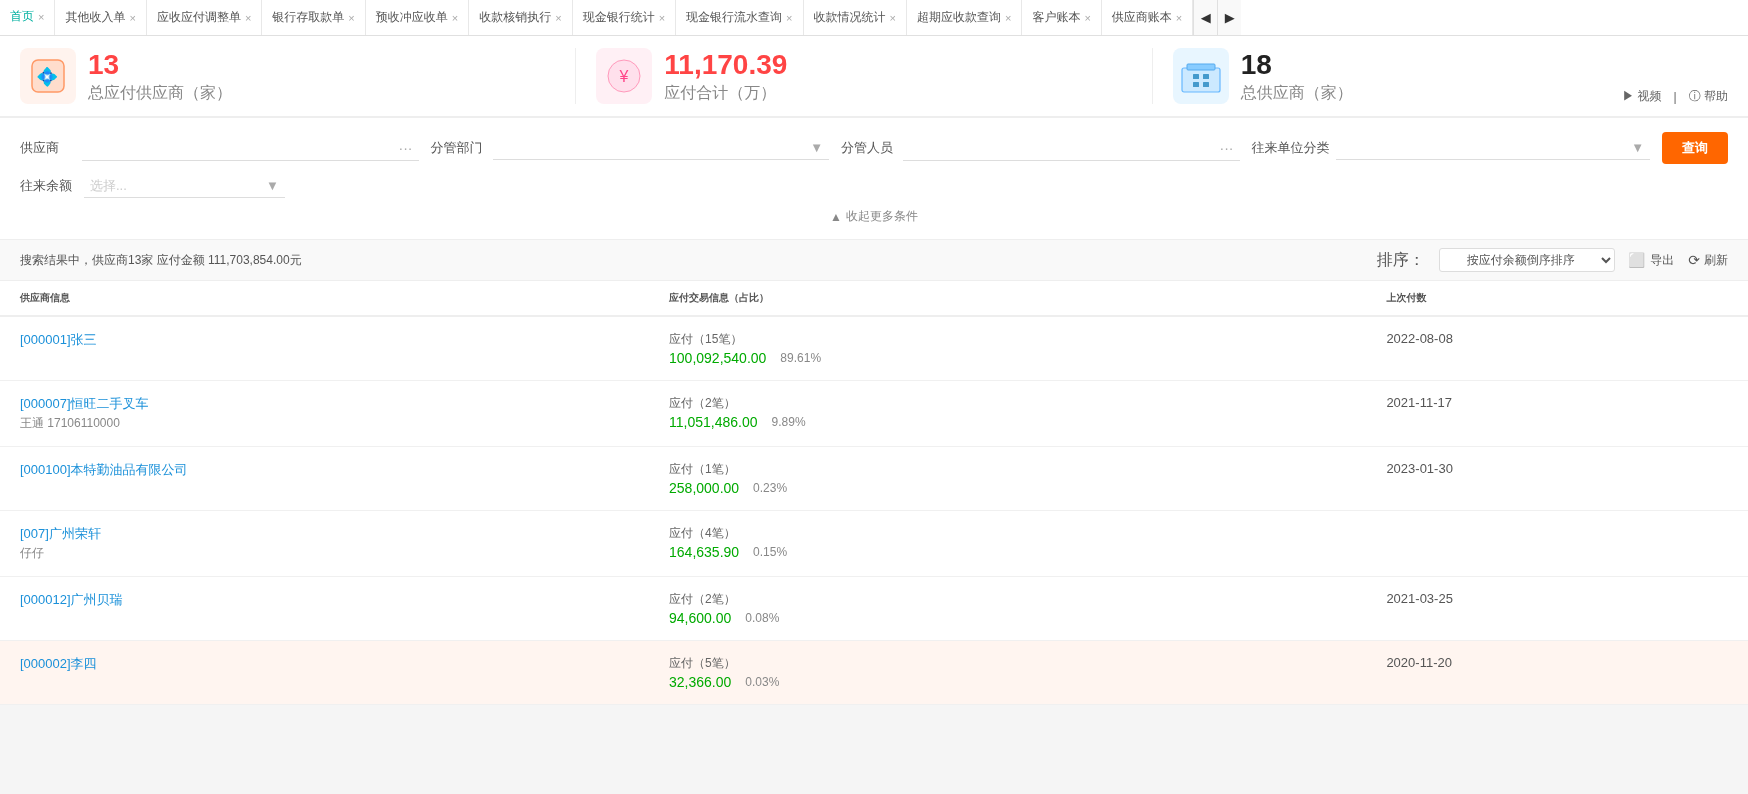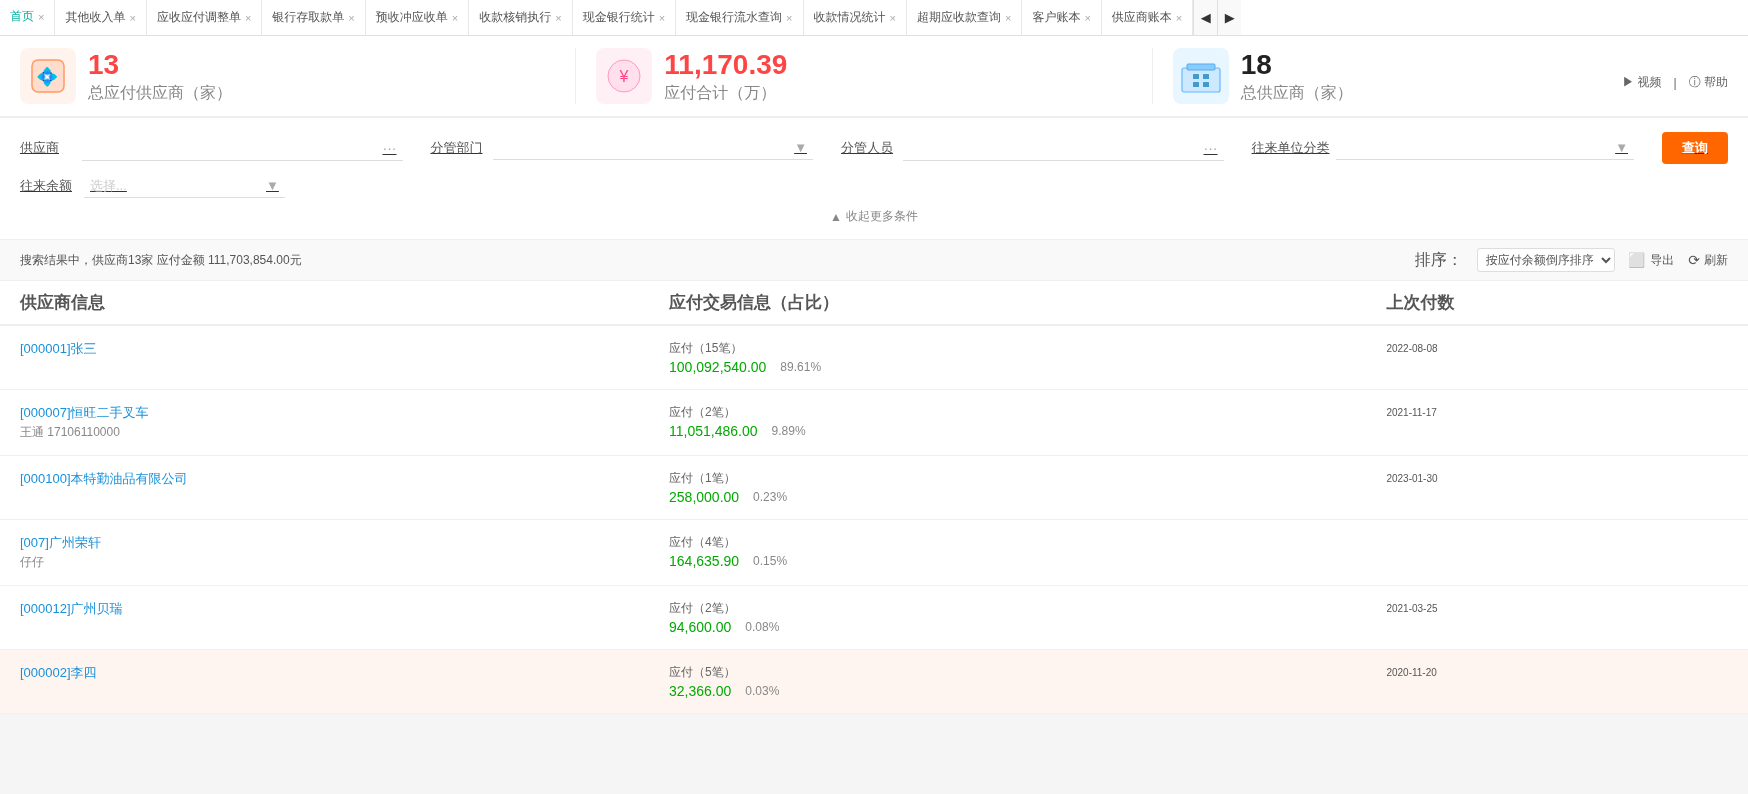--- a/index.html
+++ b/index.html
@@ -64,41 +64,40 @@
     .stat-icon.pink { background: #fff0f5; }
     .stat-icon.blue { background: #e8f6ff; }
     .stat-text .number { font-size: 28px; font-weight: bold; color: #ff4444; }
     .stat-text .label { font-size: 16px; color: #888; margin-top: 2px; }
     .stat-text .number.dark { color: #222; }
 
     
     .help-bar {
       position: absolute;
       right: 20px;
-      top: 38px;
+      top: 52px;
       display: flex;
       align-items: center;
       gap: 12px;
       font-size: 12px;
       color: #666;
     }
     .help-bar span { cursor: pointer; }
 
     
     .search-area {
       background: #fff;
       padding: 14px 20px;
       border-bottom: 1px solid #eee;
     }
     .search-row {
       display: flex;
       align-items: center;
-      gap: 28px;
+      gap: 12px;
       margin-bottom: 10px;
-      text-decoration: underline;
     }
     .search-field {
       display: flex;
       align-items: center;
       gap: 6px;
       flex: 1;
     }
     .search-field label {
       font-size: 13px;
       color: #555;
@@ -164,21 +163,21 @@
       color: #555;
     }
     .results-actions {
       display: flex;
       align-items: center;
       gap: 14px;
     }
     .sort-select {
       font-size: 12px;
       border: 1px solid #ddd;
-      padding: 3px 4px;
+      padding: 3px 23px;
       border-radius: 3px;
       color: #555;
       cursor: pointer;
       background: #fff;
     }
     .action-btn {
       display: flex;
       align-items: center;
       gap: 4px;
       cursor: pointer;
@@ -190,21 +189,21 @@
     
     .data-table {
       background: #fff;
       width: 100%;
     }
     .table-header {
       display: flex;
       align-items: center;
       padding: 10px 20px;
       border-bottom: 2px solid #eee;
-      font-size: 17px;
+      font-size: 10px;
       font-weight: bold;
       color: #555;
     }
     .col-supplier { flex: 0 0 38%; }
     .col-transaction { flex: 0 0 42%; }
     .col-lastpay { flex: 0 0 20%; }
 
     .table-row {
       display: flex;
       align-items: flex-start;
@@ -220,21 +219,21 @@
       font-size: 13px;
     }
     .supplier-sub { font-size: 12px; color: #888; margin-top: 2px; }
 
     .transaction-info { display: flex; flex-direction: column; gap: 2px; }
     .transaction-label { font-size: 12px; color: #666; }
     .transaction-amount { font-size: 14px; color: #00aa00; font-weight: normal; }
     .transaction-pct { font-size: 12px; color: #888; margin-left: 14px; }
     .transaction-row { display: flex; align-items: center; }
 
-    .last-pay { font-size: 10px; color: #555; }
+    .last-pay { font-size: 13px; color: #555; }
 
     
     .stats-container { position: relative; background: #fff; border-bottom: 1px solid #eee; }
     .balance-select-wrap {
       display: flex;
       align-items: center;
       gap: 8px;
     }
   </style>
 </head>

